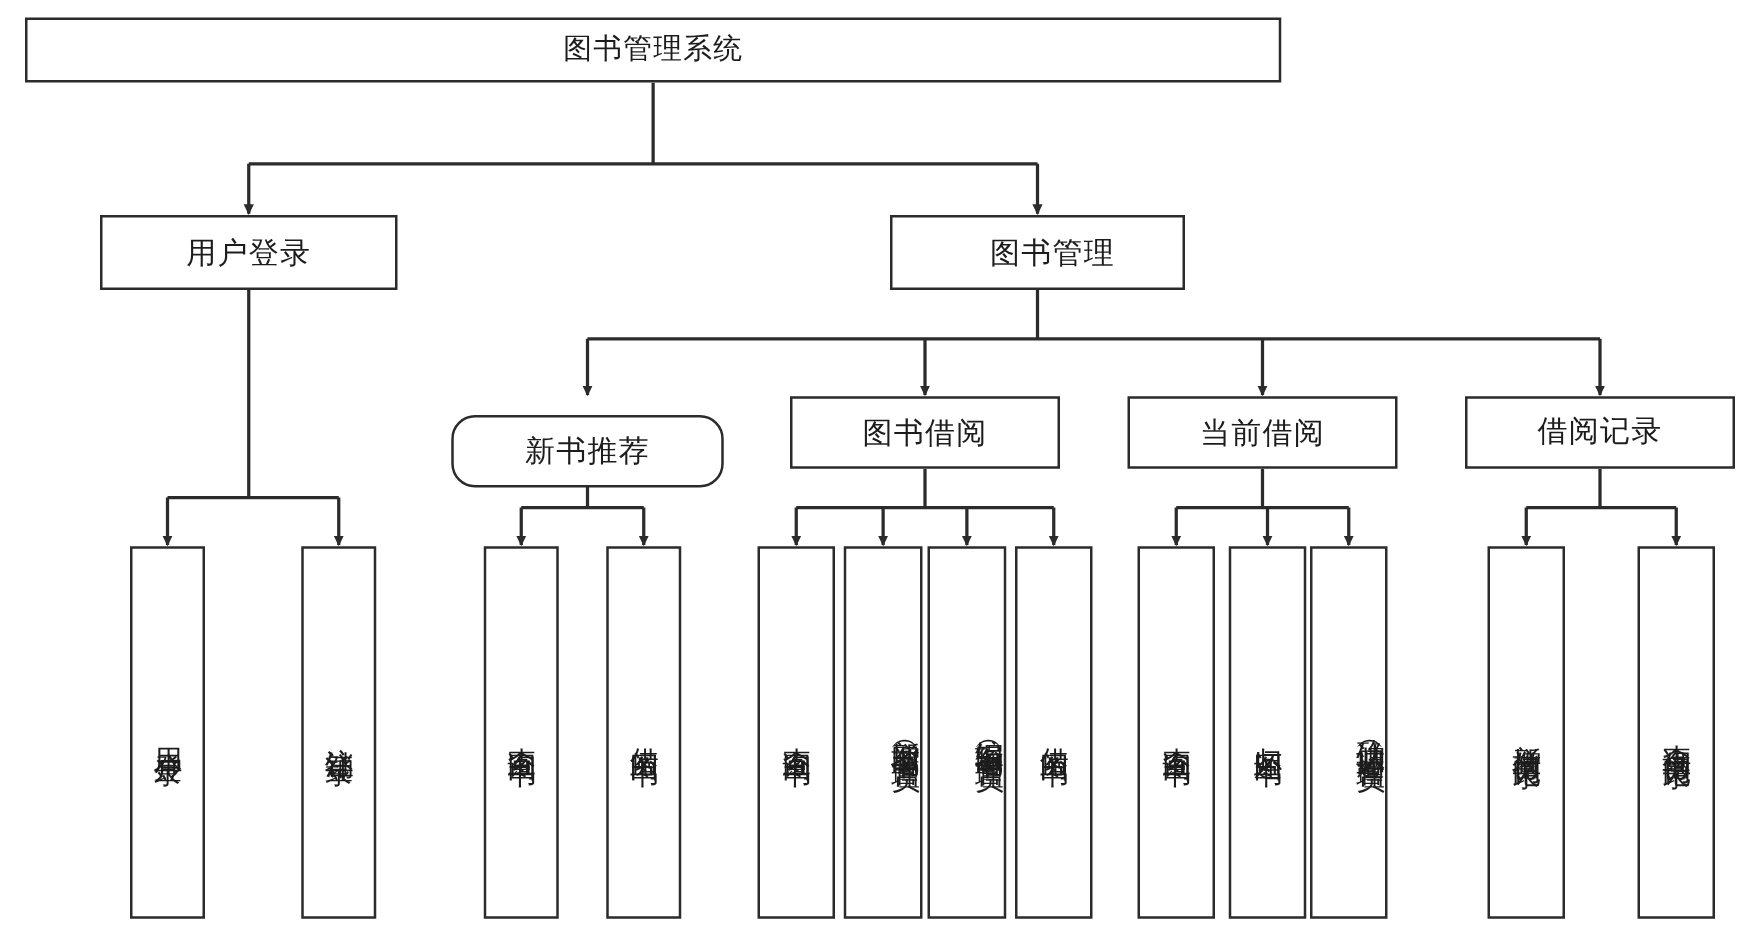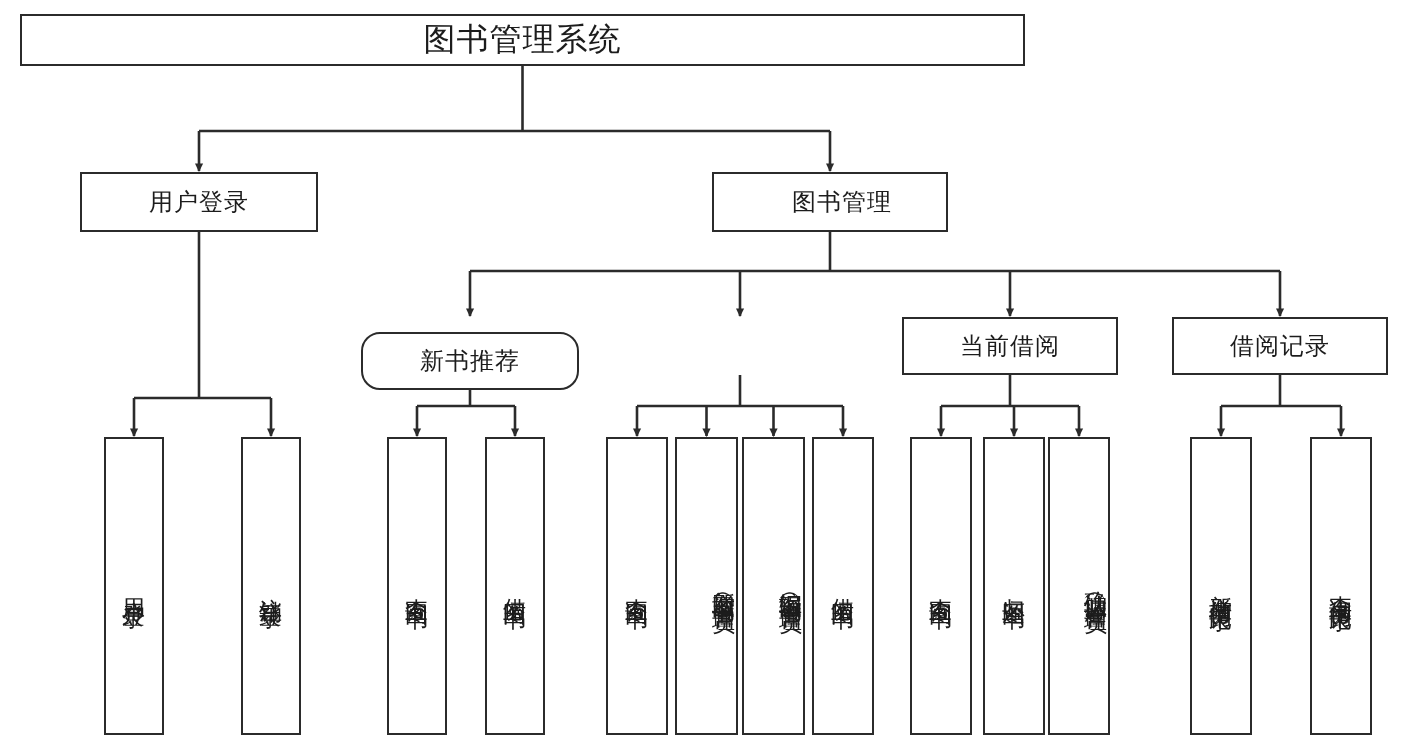--- a/index.html
+++ b/index.html
@@ -49,21 +49,21 @@
     line-height: 1.05;
     padding-top: 4px;
     padding-bottom: 4px;
     align-items: flex-start;
     justify-content: center;
   }
   .node.vertical.centered {
     align-items: center;
   }
   .node.root {
-    font-size: 32px;
+    font-size: 23px;
   }
   #watermark {
     position: absolute;
     right: 10px;
     bottom: 6px;
     font-size: 17px;
     color: #b9b9b9;
     letter-spacing: 0.5px;
     white-space: nowrap;
     font-family: "DejaVu Sans", "Liberation Sans", sans-serif;
@@ -118,20 +118,21 @@
   </svg>
 
   <div class="node horizontal root" style="left: 20px; top: 14px; width: 1005px; height: 52px;">图书管理系统</div>
 
   <div class="node horizontal" style="left: 80px; top: 172px; width: 238px; height: 60px;">用户登录</div>
 
   <div class="node horizontal" style="left: 712px; top: 172px; width: 236px; height: 60px; padding-left: 24px;">图书管理</div>
 
   <div class="node horizontal" style="left: 361px; top: 332px; width: 218px; height: 58px; border-radius: 19px;">新书推荐</div>
 
+  <div class="node horizontal" style="left: 632px; top: 317px; width: 216px; height: 58px;">图书借阅</div>
 
   <div class="node horizontal" style="left: 902px; top: 317px; width: 216px; height: 58px;">当前借阅</div>
 
   <div class="node horizontal" style="left: 1172px; top: 317px; width: 216px; height: 58px; font-family: Liberation Serif, serif;">借阅记录</div>
 
   <div class="node vertical centered" style="left: 104px; top: 437px; width: 60px; height: 298px;">用户登录</div>
 
   <div class="node vertical centered" style="left: 241px; top: 437px; width: 60px; height: 298px;">注销登录</div>
 
   <div class="node vertical centered" style="left: 387px; top: 437px; width: 60px; height: 298px;">查询图书</div>

